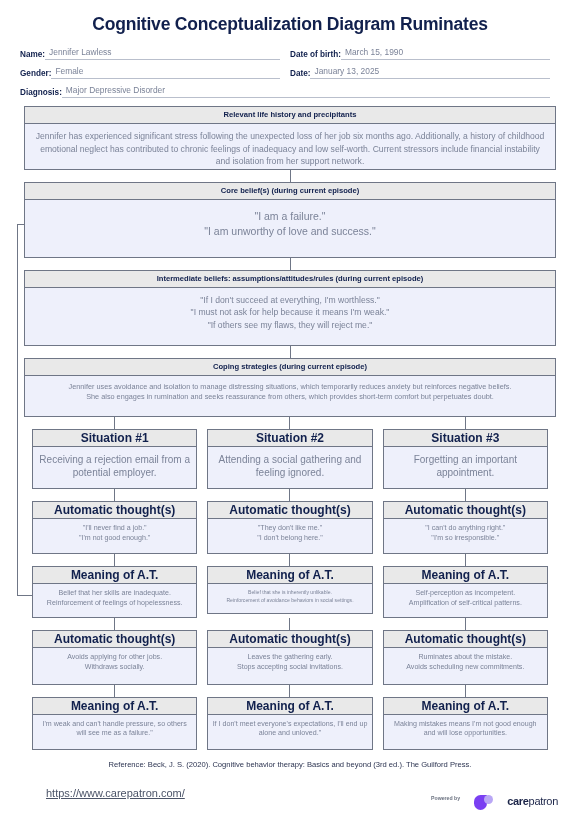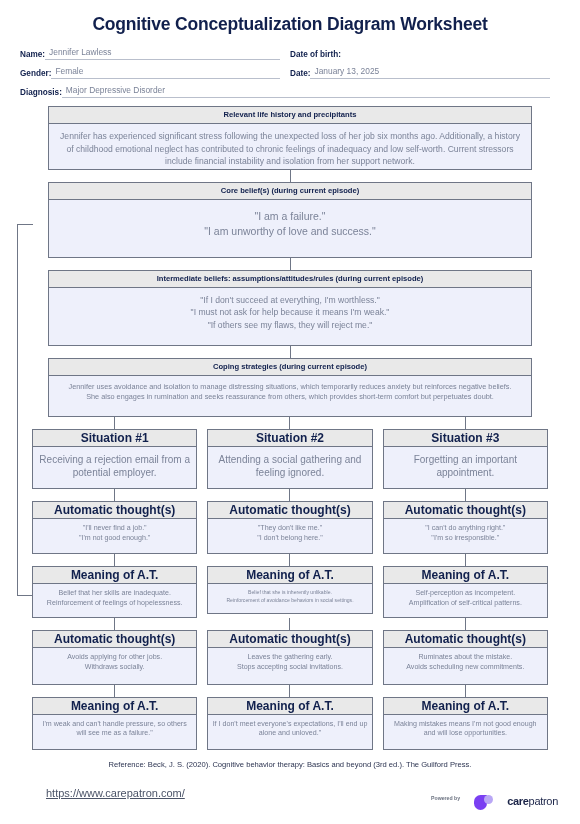--- a/index.html
+++ b/index.html
@@ -64,21 +64,21 @@
     line-height: 10px;
   }
   .box-body {
     text-align: center;
     color: #7b8398;
     padding: 6px 8px;
     line-height: 12px;
   }
 
   
-  .wide { margin: 0 36px; }
+  .wide { margin: 0 12px; }
   .wide .box-body { font-size: 8.6px; line-height: 12.5px; }
   .wide.big .box-body { font-size: 10.5px; line-height: 15px; padding: 9px 8px 18px; }
   .wide.hist .box-body { padding: 6px 10px 1px; }
   .wide.coping .box-body { font-size: 7.3px; line-height: 10px; padding: 6px 8px 14px; text-align: center; }
 
   .vconn {
     width: 1px; height: 12px; background: #6f7686;
     margin: 0 auto;
   }
 
@@ -133,30 +133,31 @@
     background: #b9a7f5; border-radius: 50%;
   }
   .logo-text { font-size: 11px; color: #1b2448; letter-spacing: -0.3px; }
   .logo-text b { font-weight: bold; }
 </style>
 </head>
 <body>
 
 <div class="page">
 
-  <div class="title">Cognitive Conceptualization Diagram Worksheet</div>
+  <div class="title">Cognitive Conceptualization Diagram Ruminates</div>
 
   <div class="fields">
     <div class="field-row">
       <div class="field field-half">
         <span class="field-label">Name:</span>
         <span class="field-value">Jennifer Lawless</span>
       </div>
       <div class="field field-half">
         <span class="field-label">Date of birth:</span>
+        <span class="field-value">March 15, 1990</span>
       </div>
     </div>
     <div class="field-row">
       <div class="field field-half">
         <span class="field-label">Gender:</span>
         <span class="field-value">Female</span>
       </div>
       <div class="field field-half">
         <span class="field-label">Date:</span>
         <span class="field-value">January 13, 2025</span>

